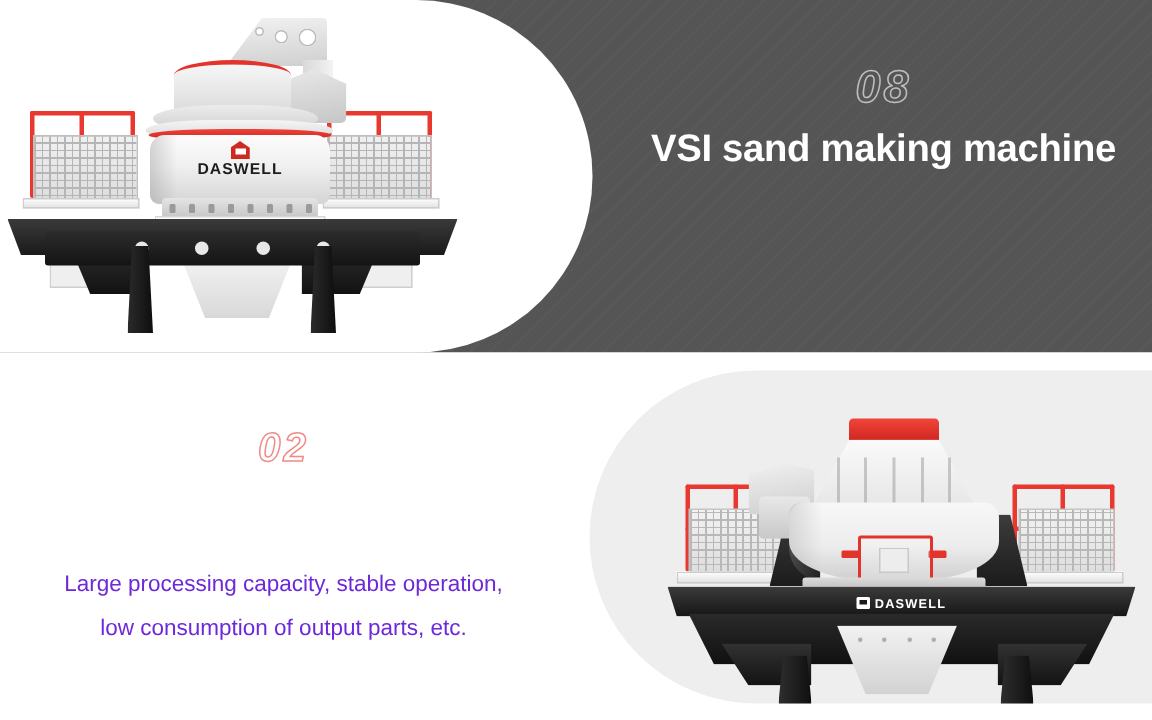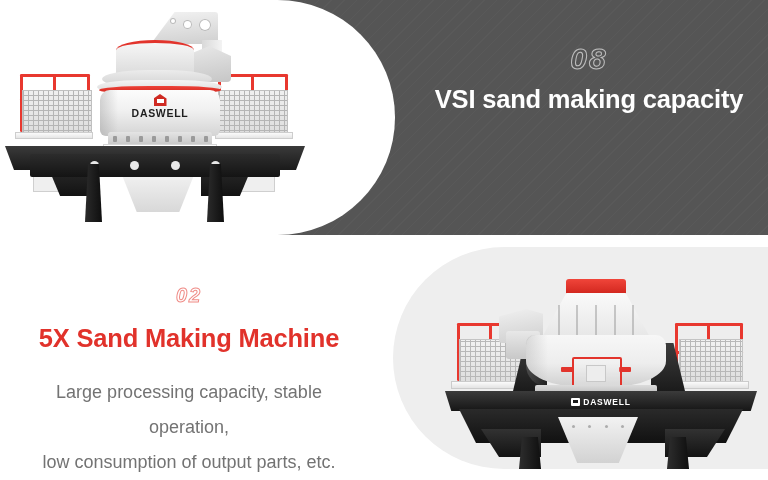--- a/index.html
+++ b/index.html
@@ -61,35 +61,35 @@
     background:#eeeeee;
     border-radius:120px 0 0 120px;
     overflow:hidden;
   }
   .bot-text{
     position:absolute;left:0px;top:0px;width:378px;height:245px;
     text-align:center;
   }
   .num-02{
     position:absolute;left:0;width:378px;top:50px;
-    font-size:20px;font-weight:700;font-style:italic;
+    font-size:27px;font-weight:700;font-style:italic;
     letter-spacing:2px;
     color:transparent;
     -webkit-text-stroke:1px rgba(229,60,52,0.60);
     text-stroke:1px rgba(229,60,52,0.60);
     line-height:1;
   }
   .title-02{
     position:absolute;left:0;width:378px;top:88px;
     font-size:25.5px;font-weight:700;color:#e1322b;
     letter-spacing:-0.2px;line-height:1.2;
   }
   .sub-02{
     position:absolute;left:18px;width:342px;top:140px;
-    font-size:18px;color:#737373;line-height:1.95;font-weight:400;
+    font-size:15px;color:#6d28d9;line-height:1.95;font-weight:400;
   }
 
   
   .m1{position:absolute;left:15px;top:2px;width:360px;height:230px;}
   .m1 .part{position:absolute;}
 
   
   .m1-arm{
     left:173px;top:10px;width:70px;height:32px;
     background:linear-gradient(175deg,#f2f2f2,#cfcfcf);
@@ -428,21 +428,21 @@
               <i></i>
             </span>
         </div>
         <div class="part m1-leg l1"></div>
         <div class="part m1-leg l2"></div>
       </div>
     </div>
 
     <div class="top-text">
       <div class="num-01">08</div>
-      <div class="title-01">VSI sand making capacity</div>
+      <div class="title-01">VSI sand making machine</div>
     </div>
   </div>
 
   <div class="block-bottom">
 
     <div class="panel-gray">
       <div class="m2">
 
         <div class="part m2-rail left">
           <div class="hbar" style="top:0px;"></div>
@@ -501,21 +501,20 @@
         </div>
         <div class="part m2-legwide l"></div>
         <div class="part m2-legwide r"></div>
         <div class="part m2-leg l1"></div>
         <div class="part m2-leg l2"></div>
       </div>
     </div>
 
     <div class="bot-text">
       <div class="num-02">02</div>
-      <div class="title-02">5X Sand Making Machine</div>
       <div class="sub-02">
         <div>Large processing capacity, stable operation,</div>
         <div>low consumption of output parts, etc.</div>
       </div>
     </div>
   </div>
 
 </div>
 
 </body></html>

